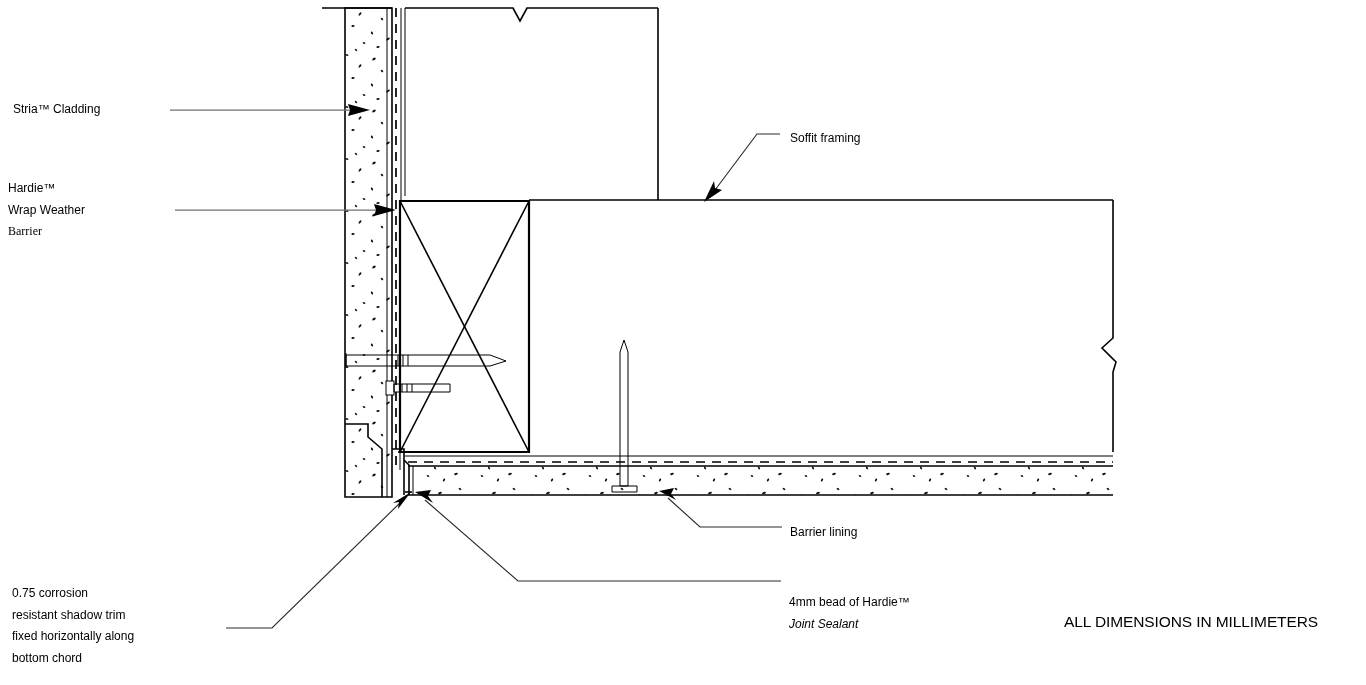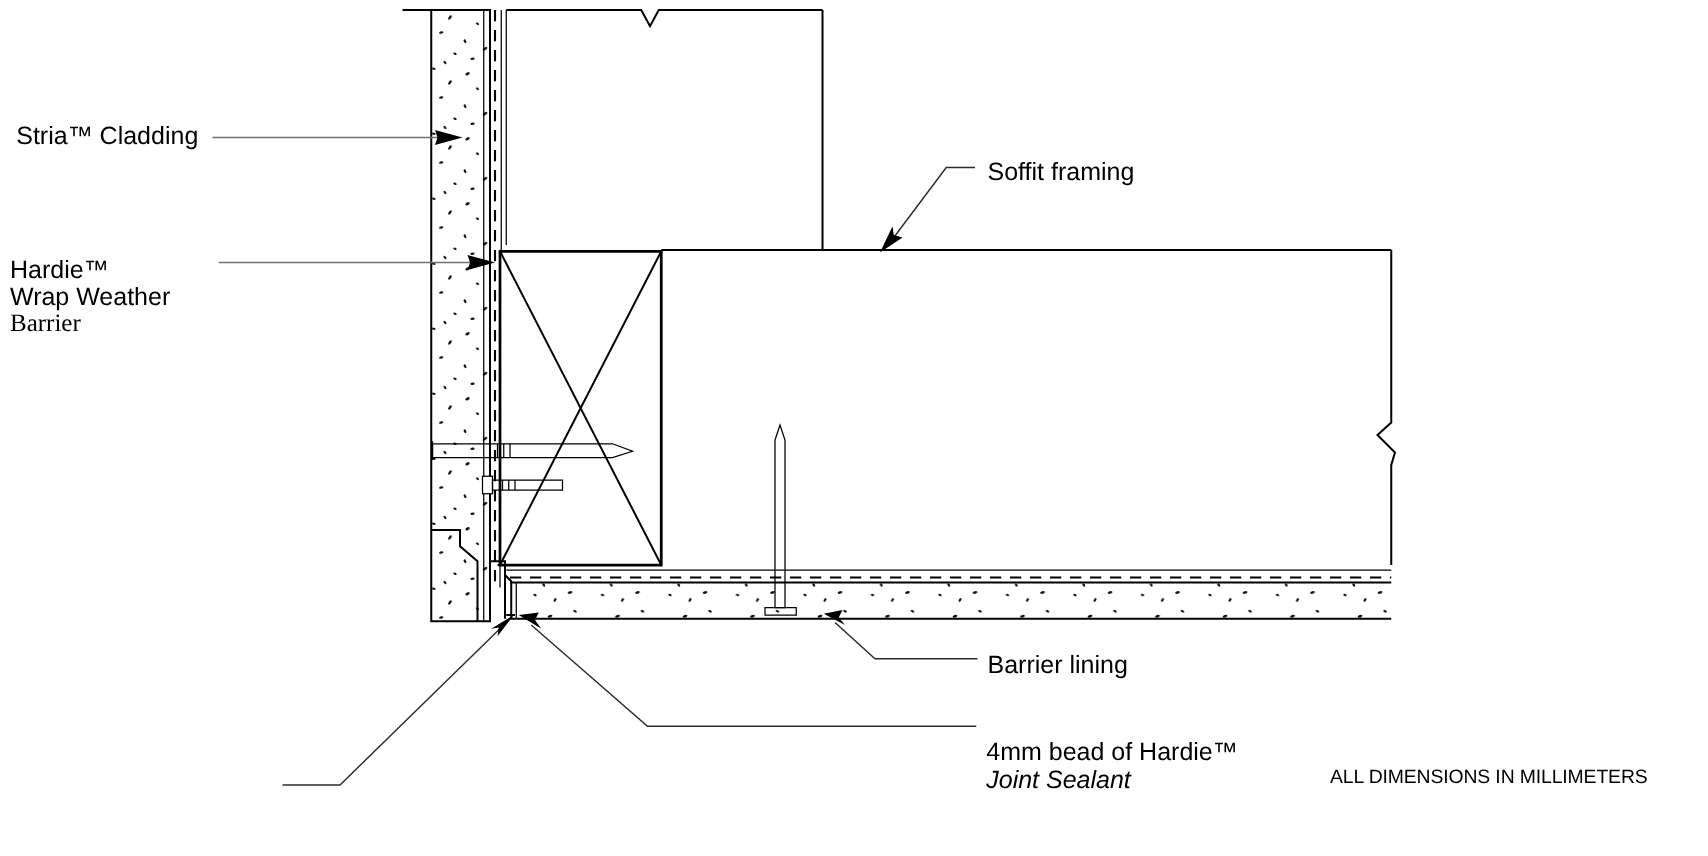--- a/index.html
+++ b/index.html
@@ -18,21 +18,21 @@
   svg#drawing {
     position: absolute;
     left: 0;
     top: 0;
     width: 1366px;
     height: 685px;
   }
   .lbl {
     position: absolute;
     font-family: "Liberation Sans", sans-serif;
-    font-size: 20px;
+    font-size: 12px;
     line-height: 21.5px;
     color: #000000;
     white-space: pre;
   }
   .lbl-note {
     font-size: 15.5px;
     line-height: 18.5px;
     letter-spacing: -0.1px;
   }
   .ln { stroke: #000; fill: none; }
@@ -201,32 +201,38 @@
     <g>
       <path class="leaderdk" d="M226 628 L272 628 L403 500"></path>
       <polygon class="arrow" points="411,492 393,503 399,502 398,509"></polygon>
     </g>
 
   </svg>
 
   <div class="lbl" style="left:13px; top:99px;">Stria™ Cladding</div>
 
   <div style="position:absolute; left:8px; top:178px;">
-    <div class="lbl" style="position:static;margin-top:28px;">Hardie™</div>
+    <div class="lbl" style="position:static;">Hardie™</div>
     <div class="lbl" style="position:static;">Wrap Weather</div>
     <div class="lbl" style="position:static;font-family:Liberation Serif, serif;">Barrier</div>
   </div>
 
   <div class="lbl" style="left:790px; top:128px;">Soffit framing</div>
 
   <div class="lbl" style="left:790px; top:522px;">Barrier lining</div>
 
   <div style="position:absolute; left:789px; top:592px;">
     <div class="lbl" style="position:static;">4mm bead of Hardie™</div>
     <div class="lbl" style="position:static;font-style:italic;">Joint Sealant</div>
   </div>
 
+  <div style="position:absolute; left:12px; top:583px;">
+    <div class="lbl" style="position:static;">0.75 corrosion</div>
+    <div class="lbl" style="position:static;">resistant shadow trim</div>
+    <div class="lbl" style="position:static;">fixed horizontally along</div>
+    <div class="lbl" style="position:static;">bottom chord</div>
+  </div>
 
   <div style="position:absolute; left:1064px; top:585px;">
     <div class="lbl lbl-note" style="position:static;margin-top:28px;">ALL DIMENSIONS IN MILLIMETERS</div>
   </div>
 
 </div>
 
 </body></html>

